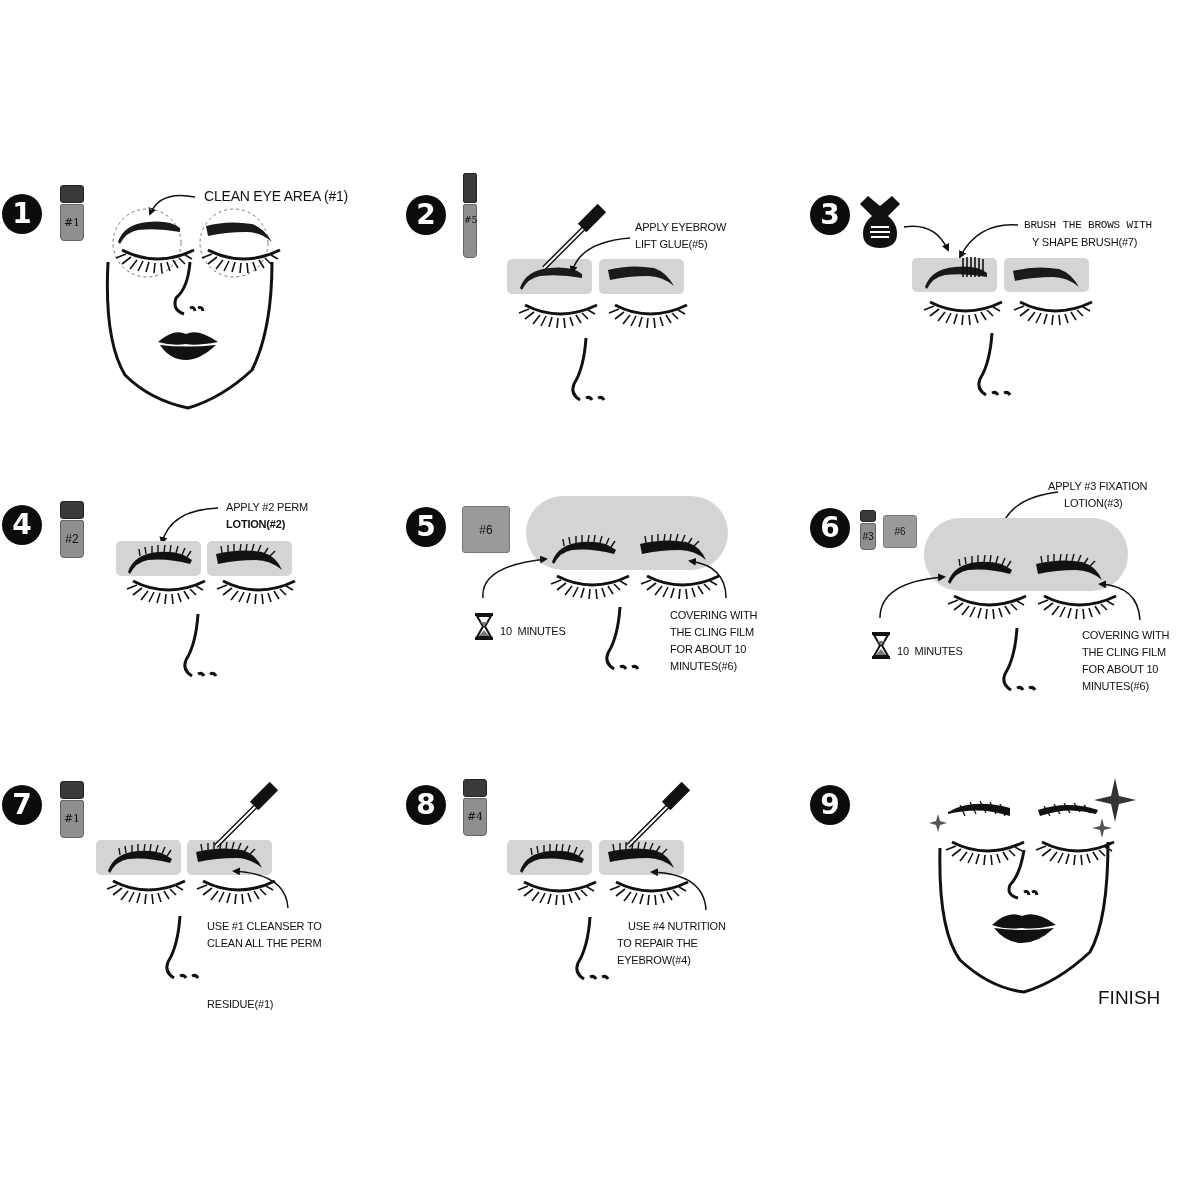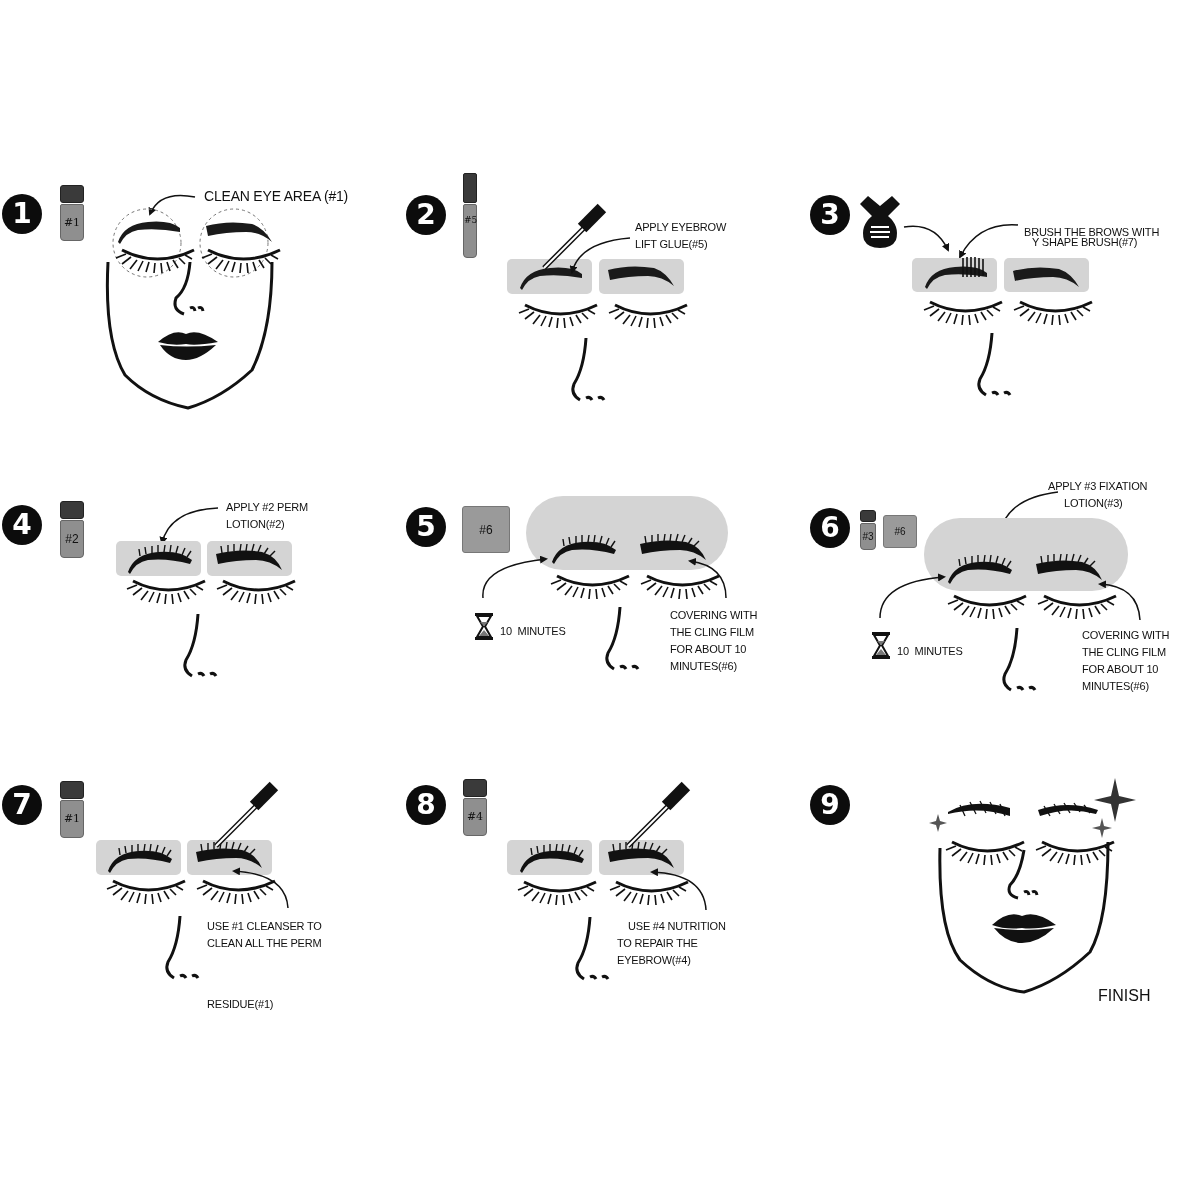--- a/index.html
+++ b/index.html
@@ -4,21 +4,21 @@
 <style>
   html, body { margin:0; padding:0; background:#ffffff; }
   body { width:1200px; height:1200px; position:relative; overflow:hidden; font-family:"Liberation Sans", sans-serif; color:#111; }
   .step { position:absolute; width:400px; height:300px; }
   .num { position:absolute; width:40px; height:40px; border-radius:50%; background:#0c0c0c; color:#fff; font-family:"DejaVu Sans", sans-serif; font-weight:bold; font-size:28px; line-height:40px; text-align:center; }
   .bottle { position:absolute; width:24px; }
   .bottle .cap { height:16px; background:#3a3a3a; border-radius:3px; border:1px solid #222; }
   .bottle .body { background:#8f8f8f; border-radius:2px 2px 4px 4px; border:1px solid #666; color:#111; font-family:"DejaVu Serif", serif; font-size:11px; text-align:center; margin-top:1px; }
   .sq { position:absolute; background:#9a9a9a; border:1px solid #777; border-radius:3px; font-family:"DejaVu Serif", serif; font-size:12px; color:#111; display:flex; align-items:center; justify-content:center; }
   .label { position:absolute; font-size:11px; line-height:17px; letter-spacing:-0.2px; text-transform:uppercase; white-space:nowrap; }
-  .finish { position:absolute; font-size:16px; }
+  .finish { position:absolute; font-size:19px; }
   svg { position:absolute; left:0; top:0; overflow:visible; }
 </style>
 </head>
 <body>
 
 <svg width="0" height="0" style="position:absolute">
   <defs>
     <marker id="arr" markerWidth="8" markerHeight="8" refX="6" refY="4" orient="auto" markerUnits="userSpaceOnUse">
       <path d="M0,0 L8,4 L0,8 Z" fill="#111"></path>
     </marker>
@@ -162,32 +162,32 @@
         <line x1="167" y1="87" x2="167" y2="107"></line>
         <line x1="171" y1="87" x2="171" y2="107"></line>
       <line x1="175" y1="87" x2="175" y2="107"></line>
         <line x1="179" y1="88" x2="179" y2="107"></line>
         <line x1="183" y1="89" x2="183" y2="106"></line>
     </g>
     <use href="#eyeL" x="130" y="132"></use>
     <use href="#eyeL" x="220" y="132"></use>
     <use href="#nose" x="180" y="163"></use>
   </svg>
-  <div class="label" style="left:224px;top:54px;">BRUSH THE BROWS WITH</div>
+  <div class="label" style="left:224px;top:47px;font-family:Liberation Mono, monospace;">BRUSH THE BROWS WITH</div>
   <div class="label" style="left:224px;top:64px;margin-left:8px;">Y SHAPE BRUSH(#7)</div>
 </div>
 
 <div class="step" style="left:0;top:480px;">
   <div class="num" style="left:2px;top:25px;">4</div>
   <div class="bottle" style="left:60px;top:21px;">
     <div class="cap"></div>
     <div class="body" style="height:36px;line-height:36px;font-family:'Liberation Sans',sans-serif;font-size:12px;">#2</div>
   </div>
   <div class="label" style="left:226px;top:19px;">APPLY #2 PERM</div>
-  <div class="label" style="left:226px;top:36px;">LOTION(#2)</div>
+  <div class="label" style="left:226px;top:36px;font-weight:bold;">LOTION(#2)</div>
   <svg width="400" height="220">
     <path d="M218,28 Q170,30 162,63" fill="none" stroke="#111" stroke-width="1.5" marker-end="url(#arr)"></path>
     <rect x="116" y="61" width="85" height="35" rx="5" fill="#d4d4d4"></rect>
     <rect x="207" y="61" width="85" height="35" rx="5" fill="#d4d4d4"></rect>
     <use href="#hbrowL" x="128" y="68"></use>
     <use href="#hbrowR" x="216" y="68"></use>
     <use href="#eyeL" x="133" y="101"></use>
     <use href="#eyeL" x="223" y="101"></use>
     <use href="#nose" x="186" y="134"></use>
   </svg>

